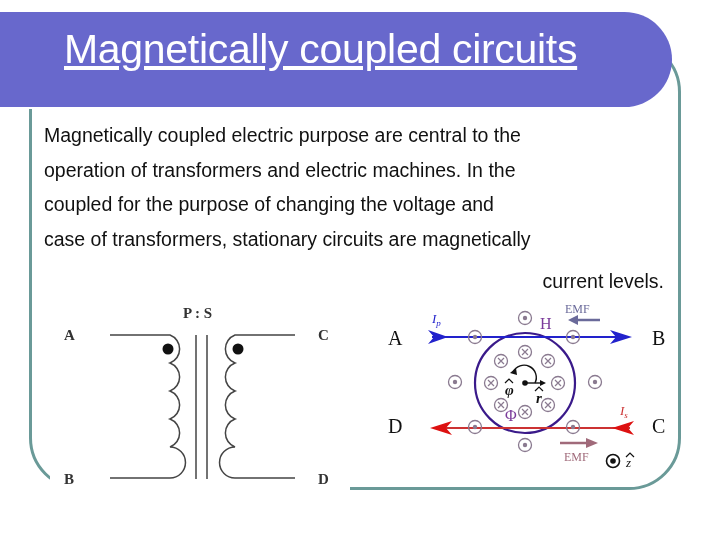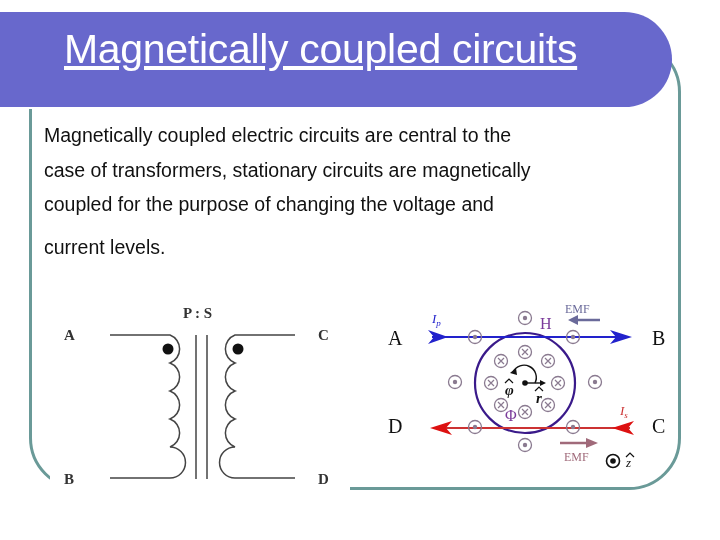--- a/index.html
+++ b/index.html
@@ -17,39 +17,40 @@
   }
   .title-text {
     position: absolute; left: 64px; top: 26px; font-size: 41px; color: #ffffff;
     letter-spacing: -0.3px; white-space: nowrap; text-decoration: underline;
   }
   .body-text {
     position: absolute; left: 44px; top: 118px; width: 620px;
     font-size: 19.5px; color: #111111; line-height: 34.5px;
   }
   .body-text p { margin: 0; white-space: nowrap; }
-  .body-text p.last { margin-top: 8px; }
+  .body-text p.last { margin-top: 8px; text-align: right; }
   .fig-left { position: absolute; left: 50px; top: 295px; }
   .fig-right { position: absolute; left: 380px; top: 295px; }
   .mask-bottom { position: absolute; left: 55px; top: 480px; width: 290px; height: 14px; background: #ffffff; }
 </style>
 </head>
 <body>
 
 <div class="frame"></div>
 
 <div class="title-bar">
   <div class="title-line"></div>
 </div>
 <div class="title-text">Magnetically coupled circuits</div>
 
 <div class="body-text">
-  <p>Magnetically coupled electric circuits are central to the</p>
+  <p>Magnetically coupled electric purpose are central to the</p>
+  <p>operation of transformers and electric machines. In the</p>
+  <p>coupled for the purpose of changing the voltage and</p>
   <p>case of transformers, stationary circuits are magnetically</p>
-  <p>coupled for the purpose of changing the voltage and</p>
   <p class="last">current levels.</p>
 </div>
 
 <div class="mask-bottom"></div>
 
 <svg class="fig-left" width="300" height="200" viewBox="0 0 300 200" style="background:#fff">
   <g font-family="Liberation Serif, serif" font-weight="bold" fill="#333" font-size="15">
     <text x="133" y="23">P : S</text>
     <text x="14" y="45">A</text>
     <text x="14" y="189">B</text>

